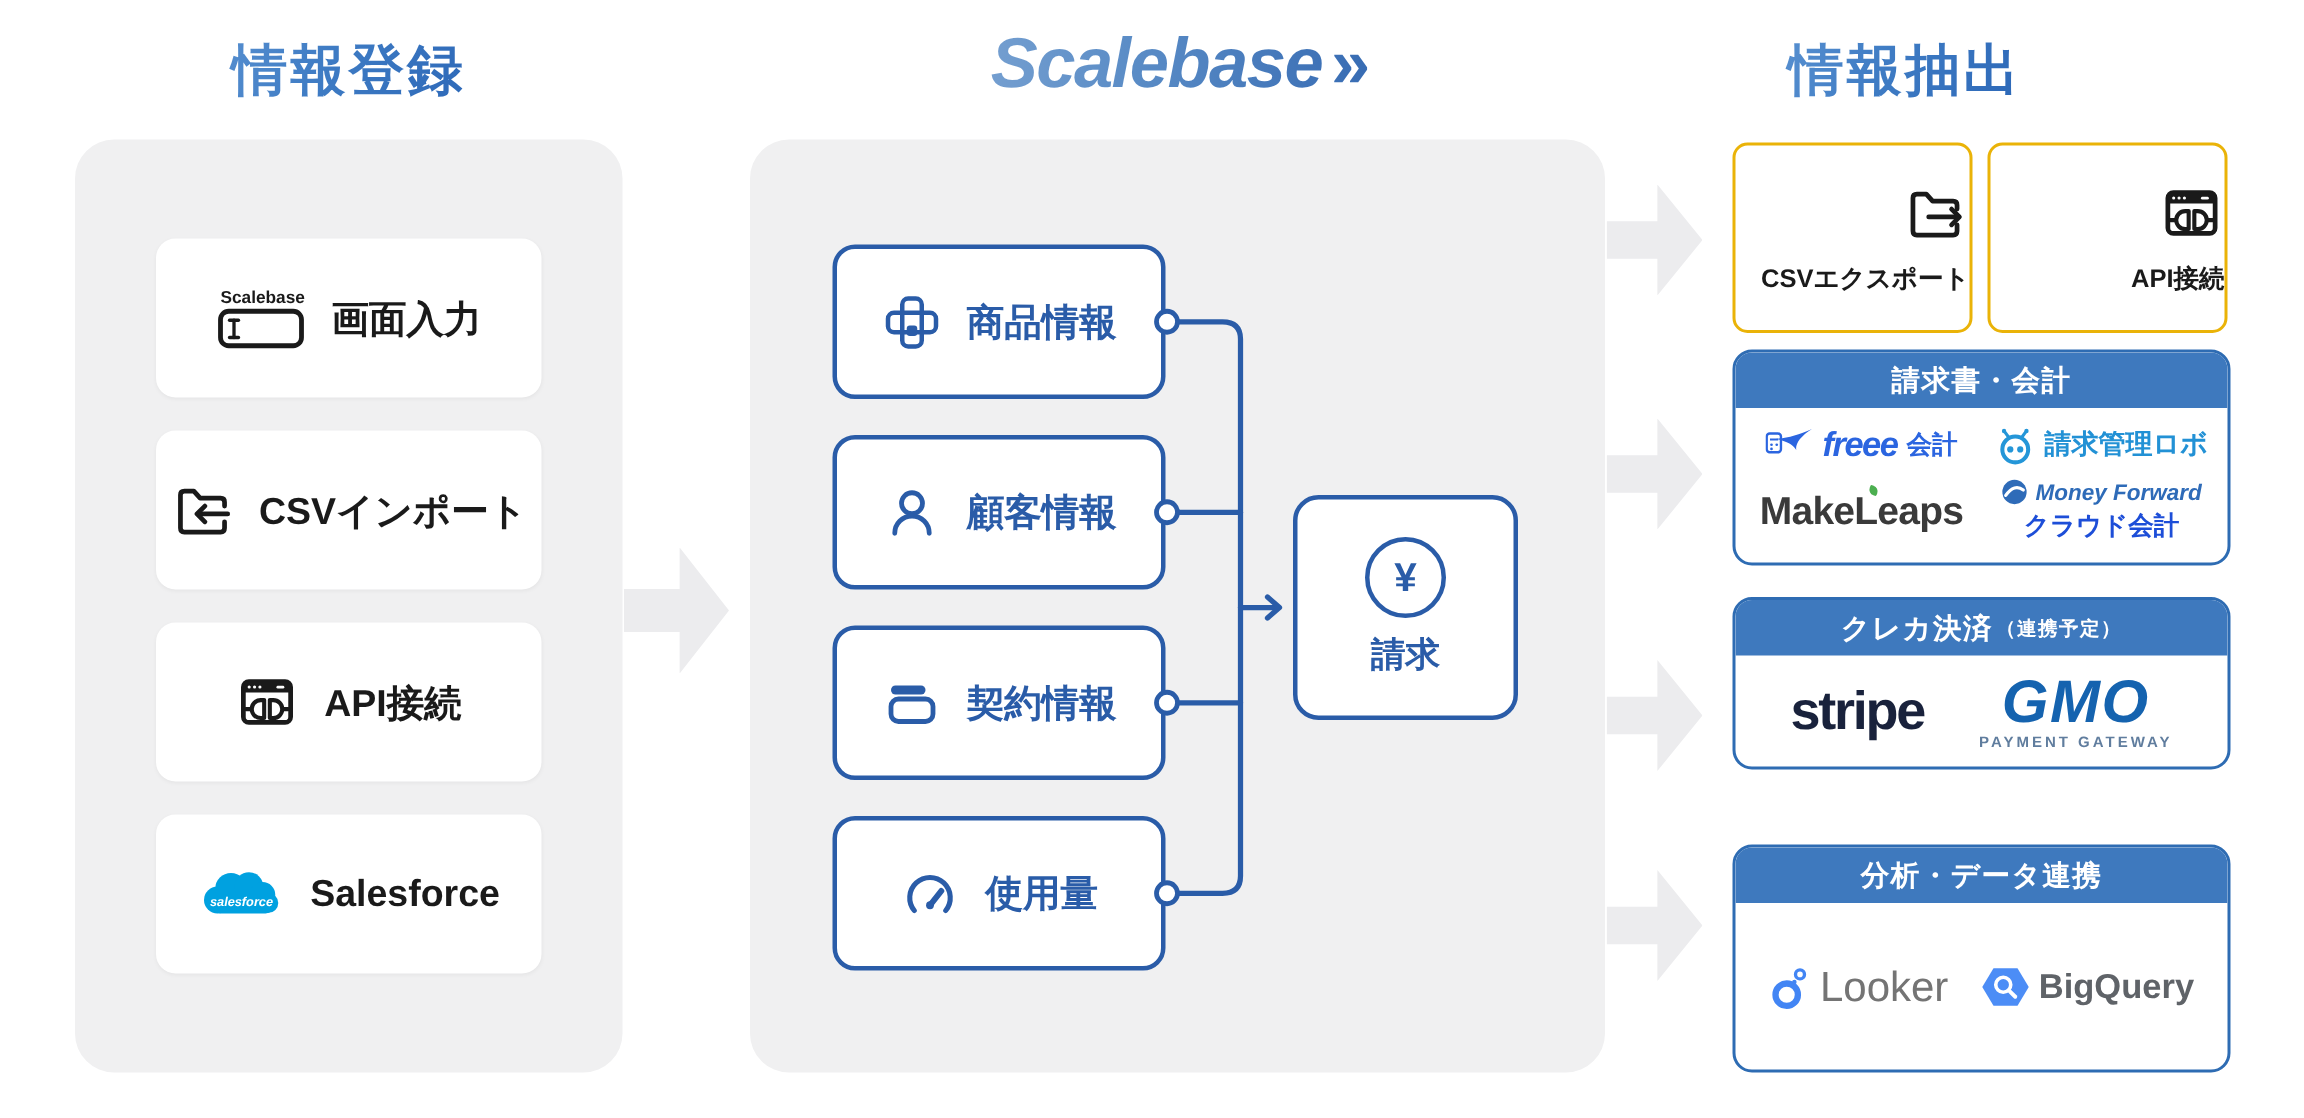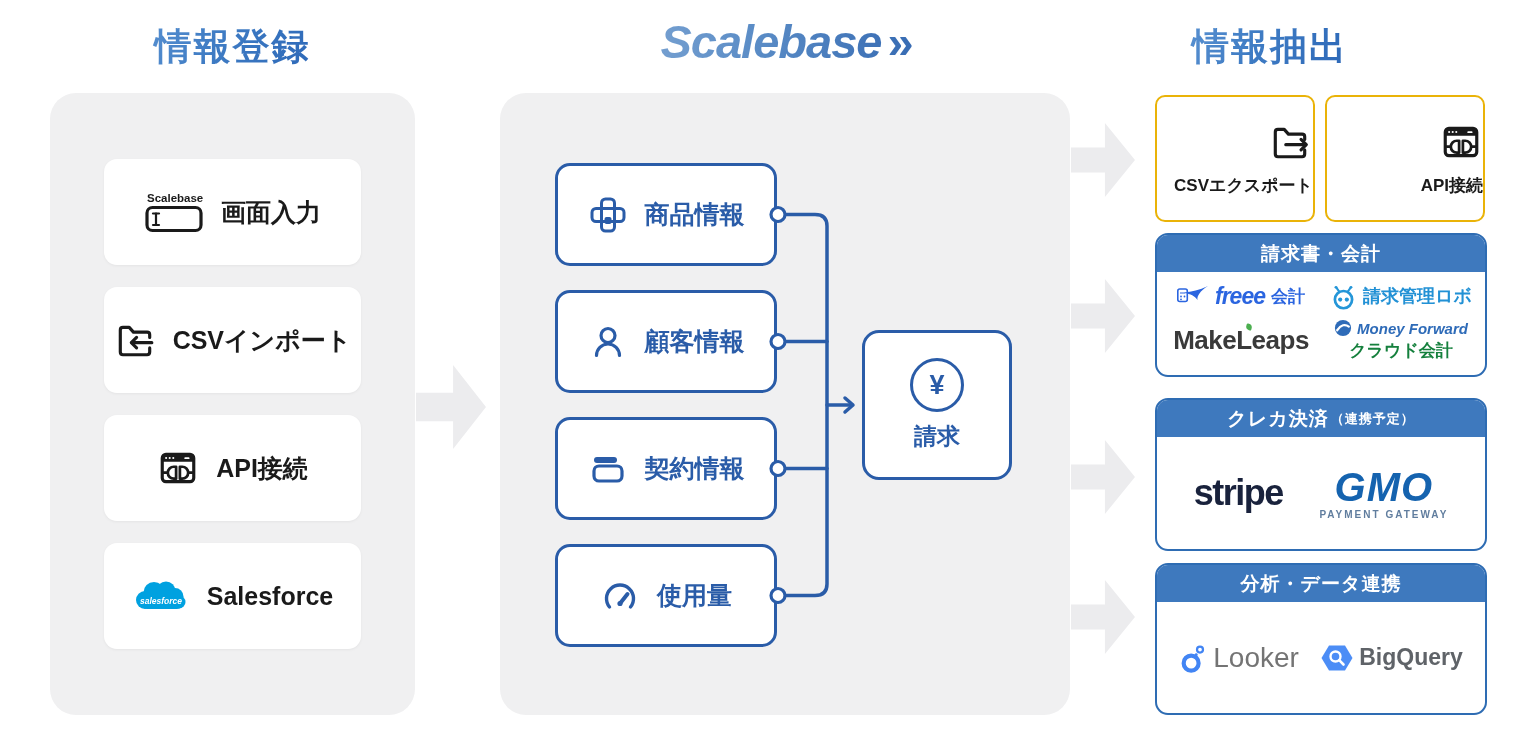--- a/index.html
+++ b/index.html
@@ -79,21 +79,21 @@
     display:flex; flex-direction:column; align-items:flex-end; justify-content:center; gap:11px;
   }
   .export-box .label { font-size:17px; font-weight:800; color:#1a1a1a; }
   .eb0 { left:1155px; } .eb1 { left:1325px; }
 
   .r-section {
     position:absolute; left:1155px; width:332px; background:#fff;
     border:2.5px solid #2e6cb3; border-radius:13px; overflow:hidden;
   }
   .rs0 { top:233px; height:144px; }
-  .rs1 { top:398px; height:153px; }
+  .rs1 { top:398px; height:115px; }
   .rs2 { top:563px; height:152px; }
   .r-section .sec-header {
     height:37px; background:#3e79be; color:#fff; font-size:19px; font-weight:800;
     display:flex; align-items:center; justify-content:center; letter-spacing:1px;
   }
   .sec-header .note { font-size:13px; font-weight:800; padding-left:2px; }
   .sec-body { height:calc(100% - 37px); display:flex; align-items:center; justify-content:space-evenly; }
   .sec-body.grid2 { display:grid; grid-template-columns:1fr 1fr; row-gap:4px; padding:8px 4px 10px 4px;
                     align-items:center; justify-items:center; }
   .partner { display:flex; align-items:center; gap:6px; }
@@ -101,21 +101,21 @@
   
   .freee-text { font-size:23px; font-weight:bold; font-style:italic; color:#2b65e0; letter-spacing:-1px; }
   .freee-suffix { font-size:17px; font-weight:800; color:#2b65e0; font-style:normal; letter-spacing:0; }
   .robo-text { font-size:18px; font-weight:800; color:#2291d5; }
   .makeleaps { position:relative; font-size:26px; font-weight:800; color:#3a3a3a; letter-spacing:-0.5px; }
   .makeleaps::after { content:""; position:absolute; left:54%; top:-1px; width:6px; height:6px;
                       background:#4caf50; border-radius:1px 4px 1px 4px; transform:rotate(20deg); }
   .mf-stack { display:flex; flex-direction:column; align-items:center; gap:2px; }
   .mf-row { display:flex; align-items:center; gap:5px; }
   .mf-text { font-size:15px; font-weight:800; font-style:italic; color:#2e6bb8; }
-  .mf-sub { font-size:17px; font-weight:800; color:#15803d; }
+  .mf-sub { font-size:17px; font-weight:800; color:#1d4ed8; }
   .stripe-text { font-size:36px; font-weight:800; color:#19223c; letter-spacing:-1.5px; }
   .gmo-stack { display:flex; flex-direction:column; align-items:center; gap:2px; }
   .gmo-text { font-size:40px; font-weight:900; font-style:italic; color:#1563af; letter-spacing:1px; line-height:1; }
   .gmo-sub { font-size:10px; font-weight:bold; color:#607d9e; letter-spacing:2px; }
   .looker-text { font-size:28px; font-weight:400; color:#747474; }
   .bq-text { font-size:23px; font-weight:800; color:#5f6368; }
 </style>
 </head>
 <body>
 

